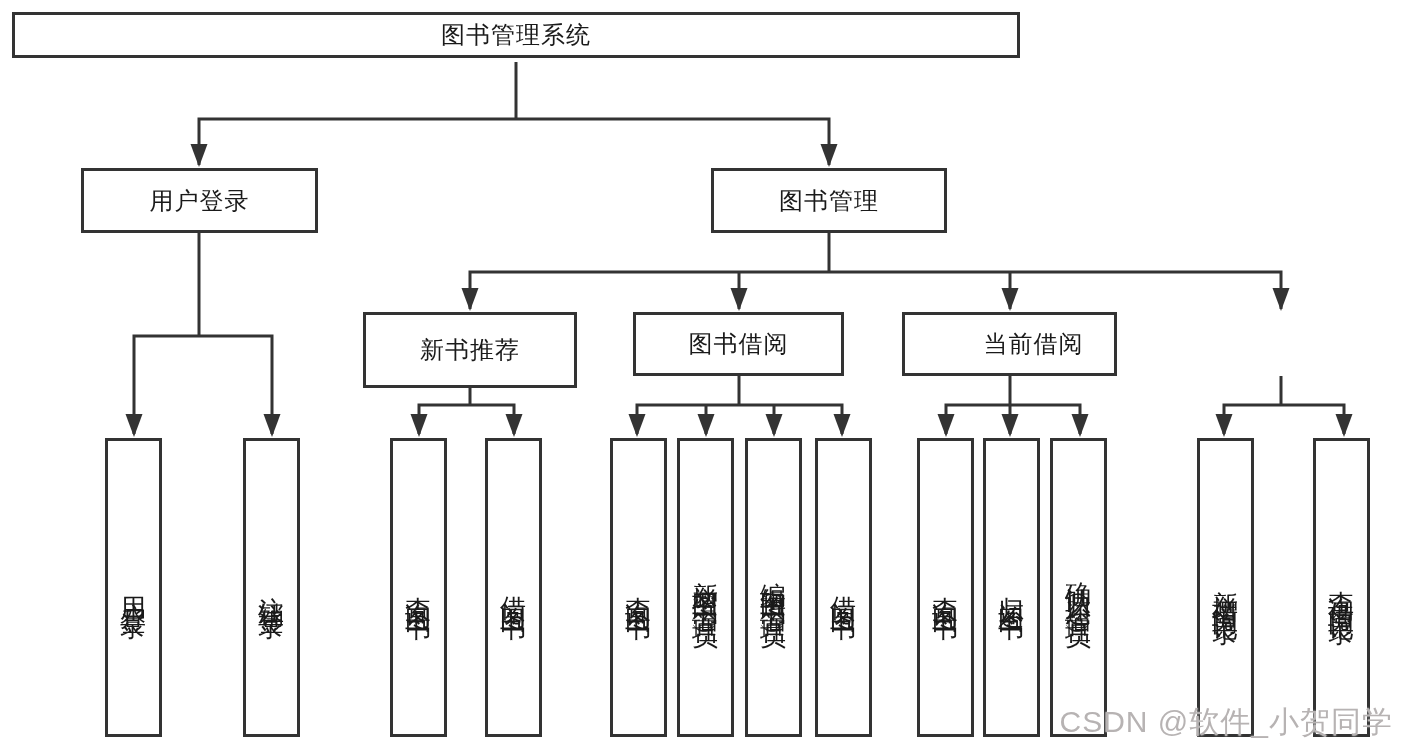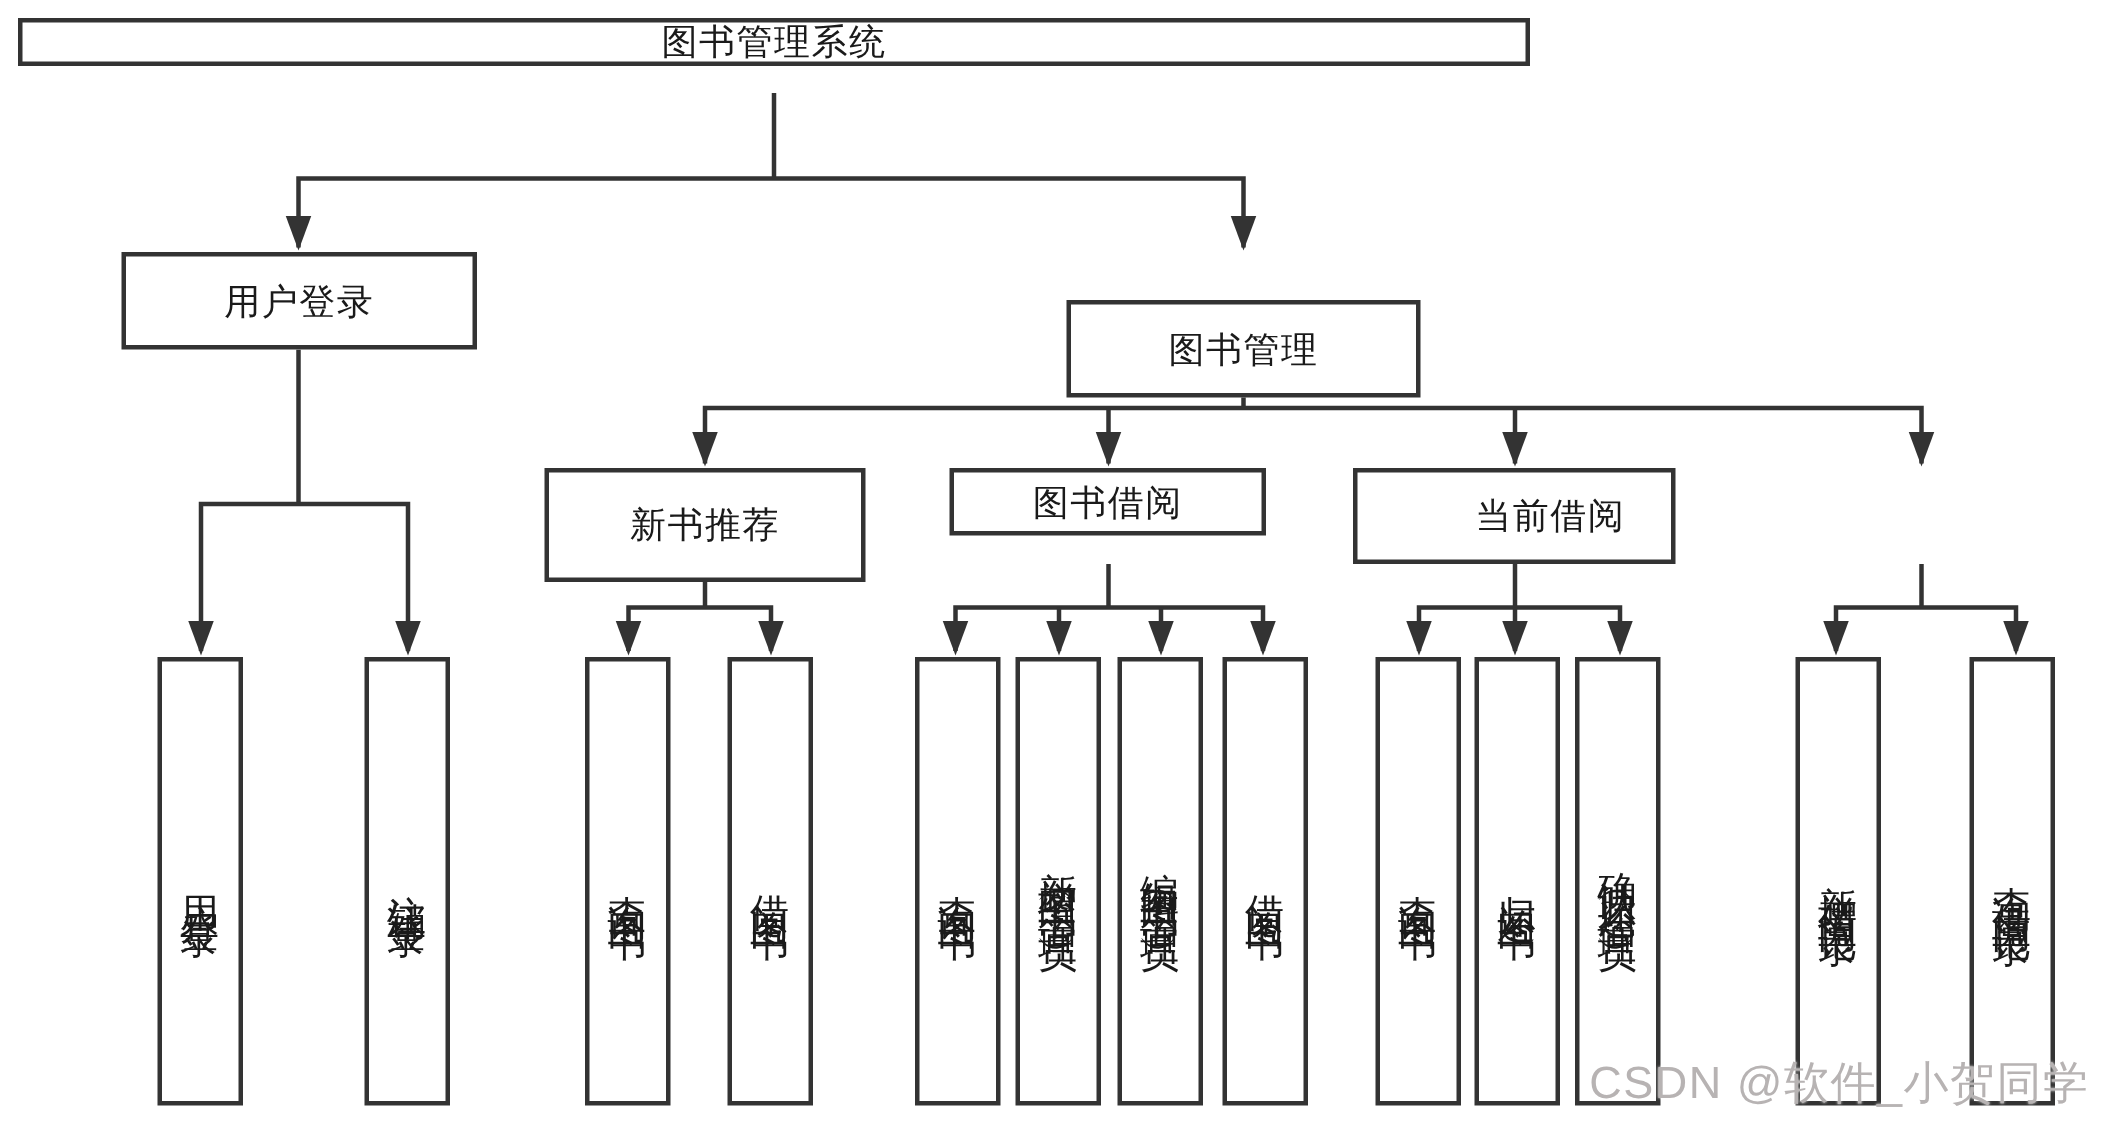--- a/index.html
+++ b/index.html
@@ -28,25 +28,25 @@
     display:flex;align-items:center;justify-content:center;
   }
   .vbox span{
     writing-mode:vertical-rl;
     font-size:26px;
     letter-spacing:6px;
     line-height:1;
     color:#1a1a1a;
   }
   
-  #b-root{left:12px;top:12px;width:1008px;height:32px;}
+  #b-root{left:12px;top:12px;width:1008px;height:46px;}
   #b-user{left:81px;top:168px;width:237px;height:65px;}
-  #b-mgmt{left:711px;top:168px;width:236px;height:65px;margin-top:32px;}
+  #b-mgmt{left:711px;top:168px;width:236px;height:65px;}
   #b-l3a{left:363px;top:312px;width:214px;height:76px;}
-  #b-l3b{left:633px;top:312px;width:211px;height:45px;}
+  #b-l3b{left:633px;top:312px;width:211px;height:64px;}
   #b-l3c{left:902px;top:312px;width:215px;height:64px;padding-left:48px;}
   #b-l3d{left:1173px;top:312px;width:215px;height:64px;}
   
   #b-g1a{left:105px;} #b-g1b{left:243px;}
   #b-g2a{left:390px;} #b-g2b{left:485px;}
   #b-g3a{left:610px;} #b-g3b{left:677px;} #b-g3c{left:745px;} #b-g3d{left:815px;}
   #b-g4a{left:917px;} #b-g4b{left:983px;} #b-g4c{left:1050px;}
   #b-g5a{left:1197px;} #b-g5b{left:1313px;}
   .watermark{
     position:absolute;

